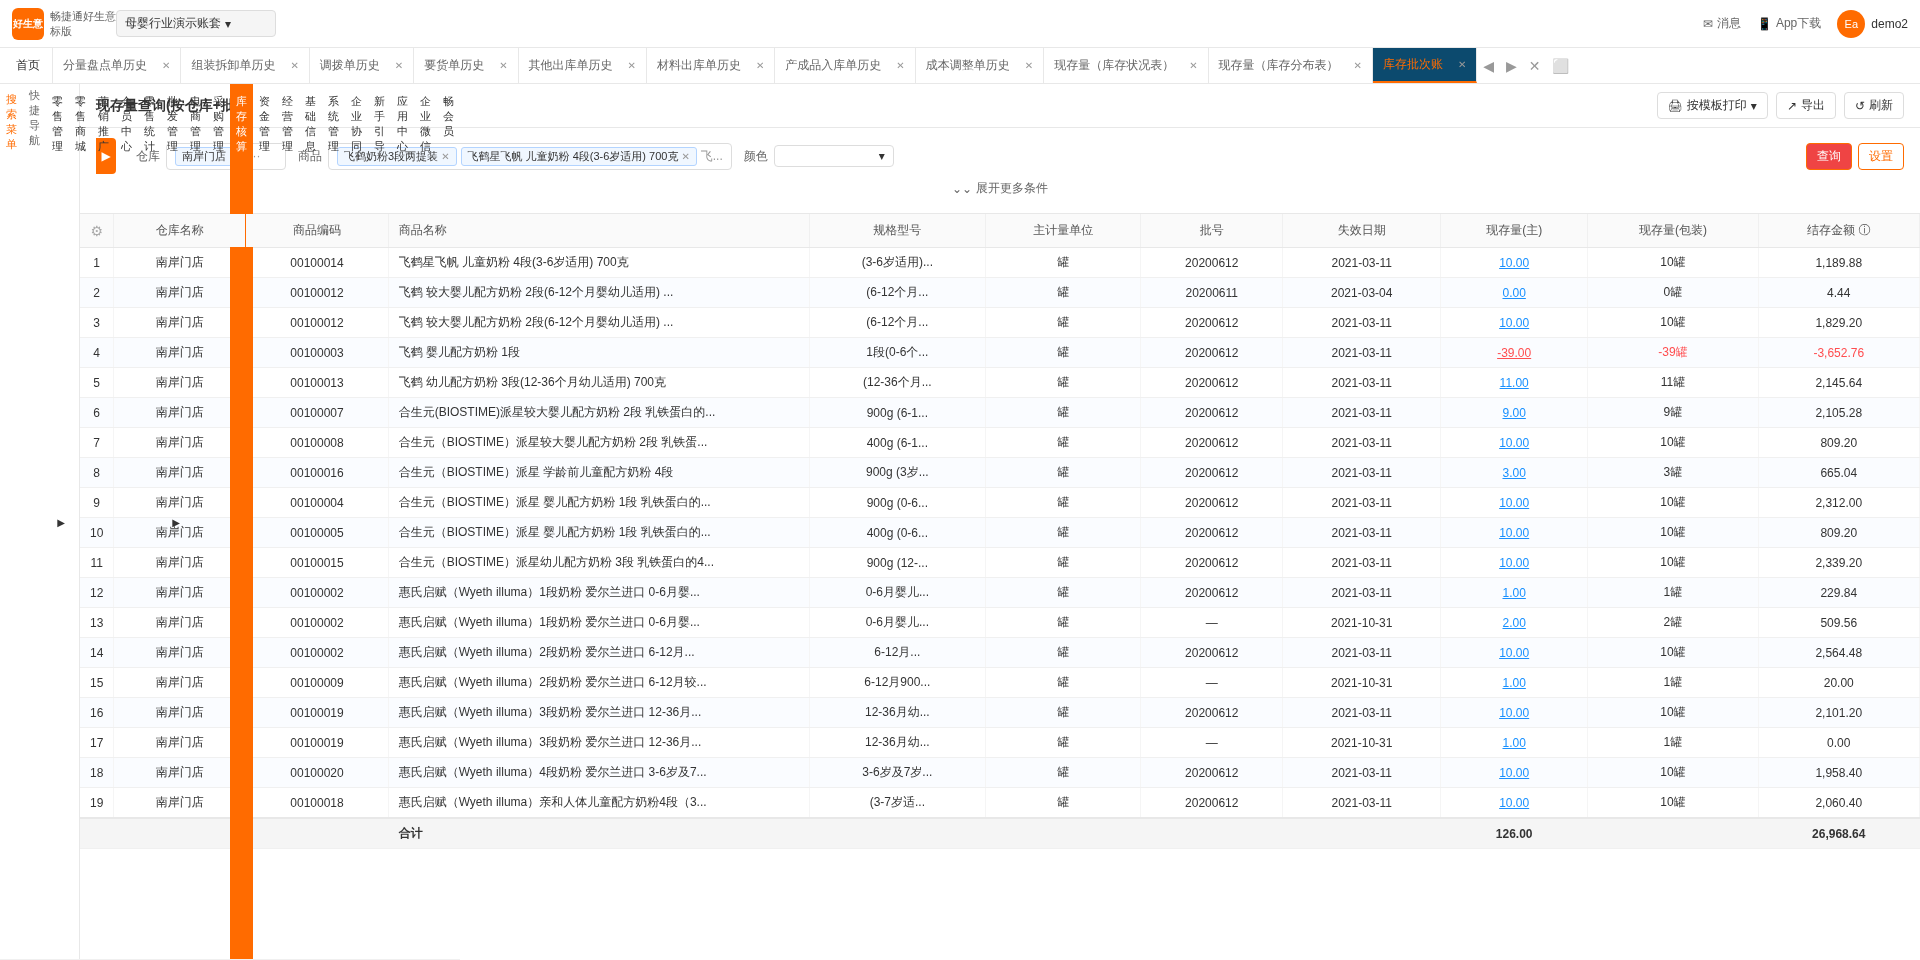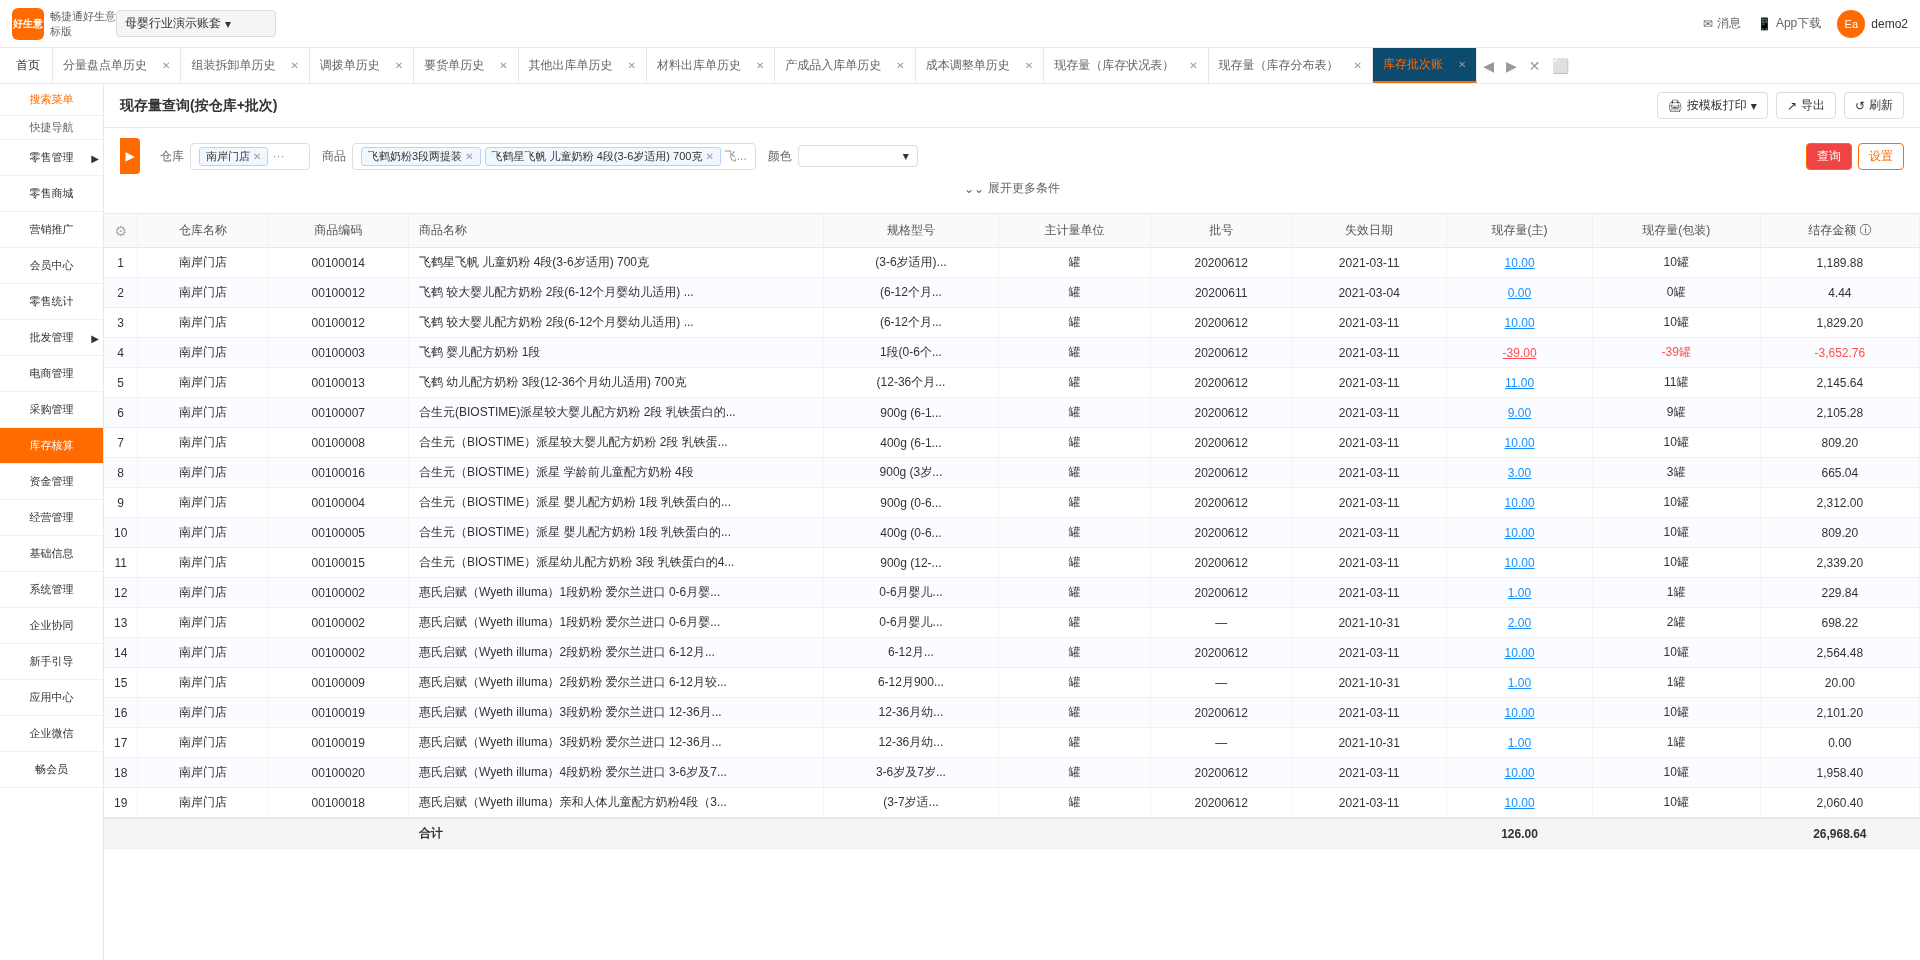--- a/index.html
+++ b/index.html
@@ -26,21 +26,21 @@
     .tab-item { display: flex; align-items: center; gap: 13px; padding: 0 10px; height: 100%; cursor: pointer; font-size: 12px; color: #666; border-right: 1px solid #e8e8e8; white-space: nowrap; }
     .tab-item.active { color: #ff6b00; background: #0c4a6e; border-bottom: 2px solid #ff6b00; }
     .tab-item .close-x { font-size: 10px; color: #999; margin-left: 2px; }
     .tab-home { background: #fff; color: #333; padding: 0 12px; border-right: 1px solid #e8e8e8; height: 100%; display: flex; align-items: center; font-size: 12px; }
     .tab-nav-btn { padding: 0 6px; cursor: pointer; color: #999; font-size: 14px; }
 
     
     .main-layout { display: flex; height: calc(960px - 84px); }
 
     
-    .sidebar { width: 104px; background: #fff; border-right: 1px solid #e8e8e8; display: flex; flex-direction: column; }
+    .sidebar { width: 80px; background: #fff; border-right: 1px solid #e8e8e8; display: flex; }
     .sidebar-search { padding: 8px 6px; font-size: 11px; color: #ff6b00; text-align: center; cursor: pointer; border-bottom: 1px solid #f0f0f0; }
     .sidebar-nav { padding: 4px 6px; font-size: 11px; color: #666; text-align: center; cursor: pointer; border-bottom: 1px solid #f0f0f0; }
     .sidebar-item { padding: 10px 6px; font-size: 11px; color: #333; text-align: center; cursor: pointer; border-bottom: 1px solid #f0f0f0; position: relative; }
     .sidebar-item.active { background: #ff6b00; color: #fff; }
     .sidebar-item .arrow { position: absolute; right: 4px; top: 50%; transform: translateY(-50%); font-size: 10px; }
 
     
     .content { flex: 1; display: flex; flex-direction: column; overflow: hidden; }
 
     
@@ -433,21 +433,21 @@
     <td>13</td>
     <td>南岸门店</td>
     <td>00100002</td>
     <td class="name-col" title="惠氏启赋（Wyeth illuma）1段奶粉 爱尔兰进口 0-6月婴...">惠氏启赋（Wyeth illuma）1段奶粉 爱尔兰进口 0-6月婴...</td>
     <td>0-6月婴儿...</td>
     <td>罐</td>
     <td>—</td>
     <td>2021-10-31</td>
     <td class="num-link">2.00</td>
     <td>2罐</td>
-    <td>698.22</td>
+    <td>509.56</td>
   </tr>
             <tr class="row-even">
     <td>14</td>
     <td>南岸门店</td>
     <td>00100002</td>
     <td class="name-col" title="惠氏启赋（Wyeth illuma）2段奶粉 爱尔兰进口 6-12月...">惠氏启赋（Wyeth illuma）2段奶粉 爱尔兰进口 6-12月...</td>
     <td>6-12月...</td>
     <td>罐</td>
     <td>20200612</td>
     <td>2021-03-11</td>

